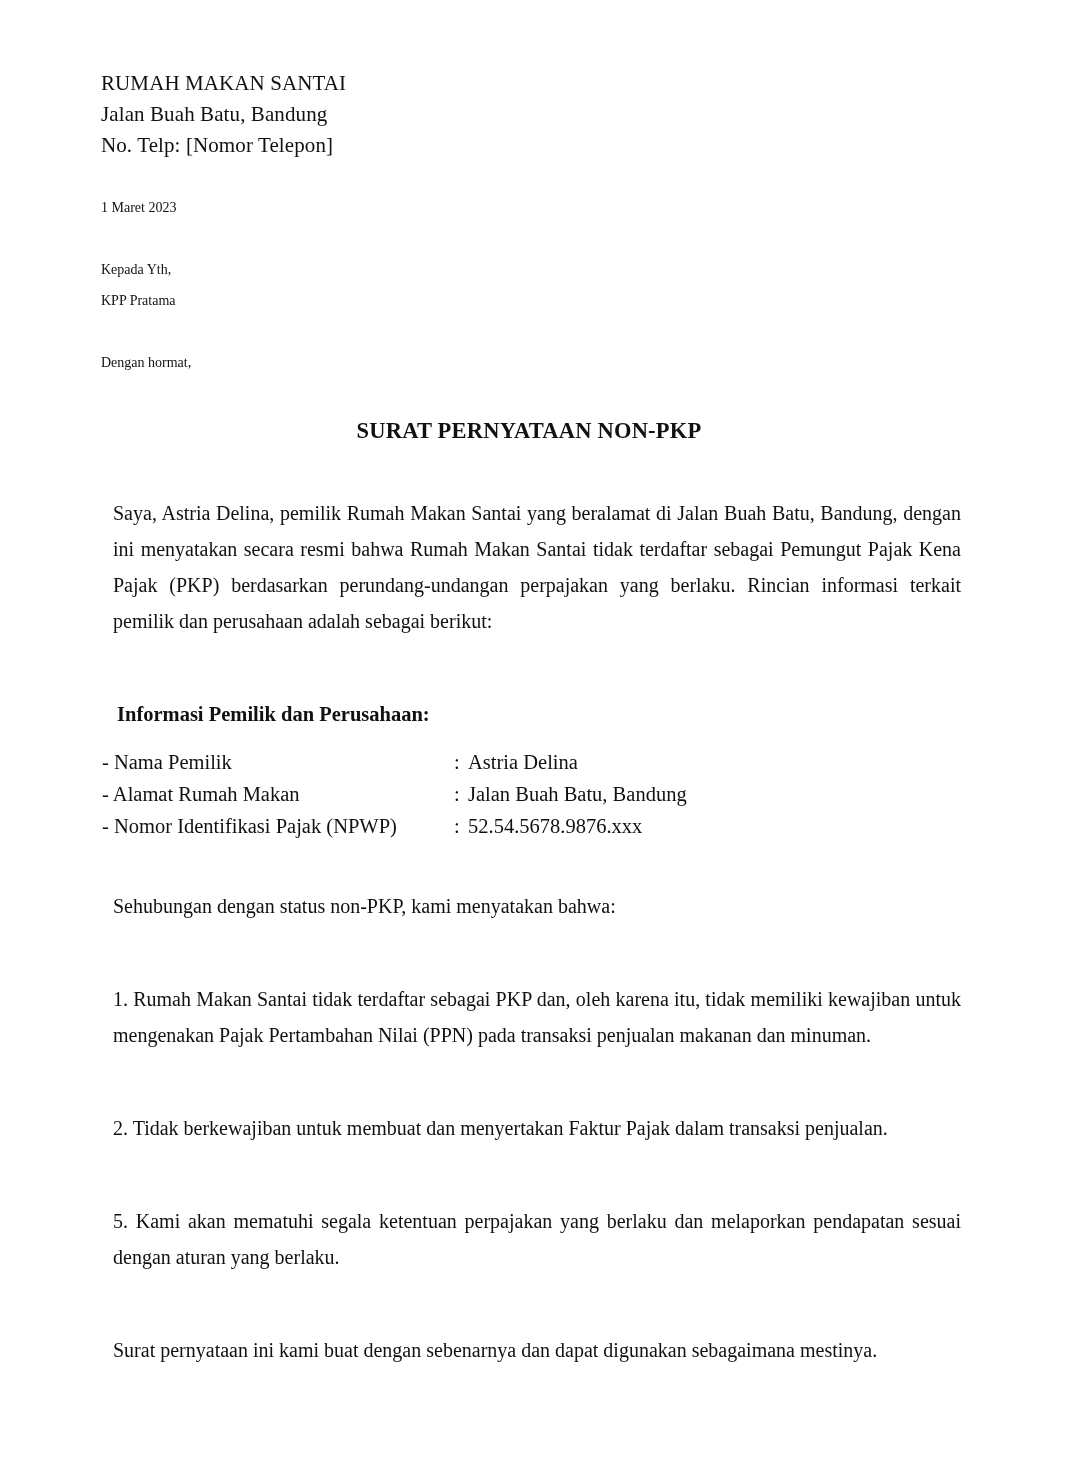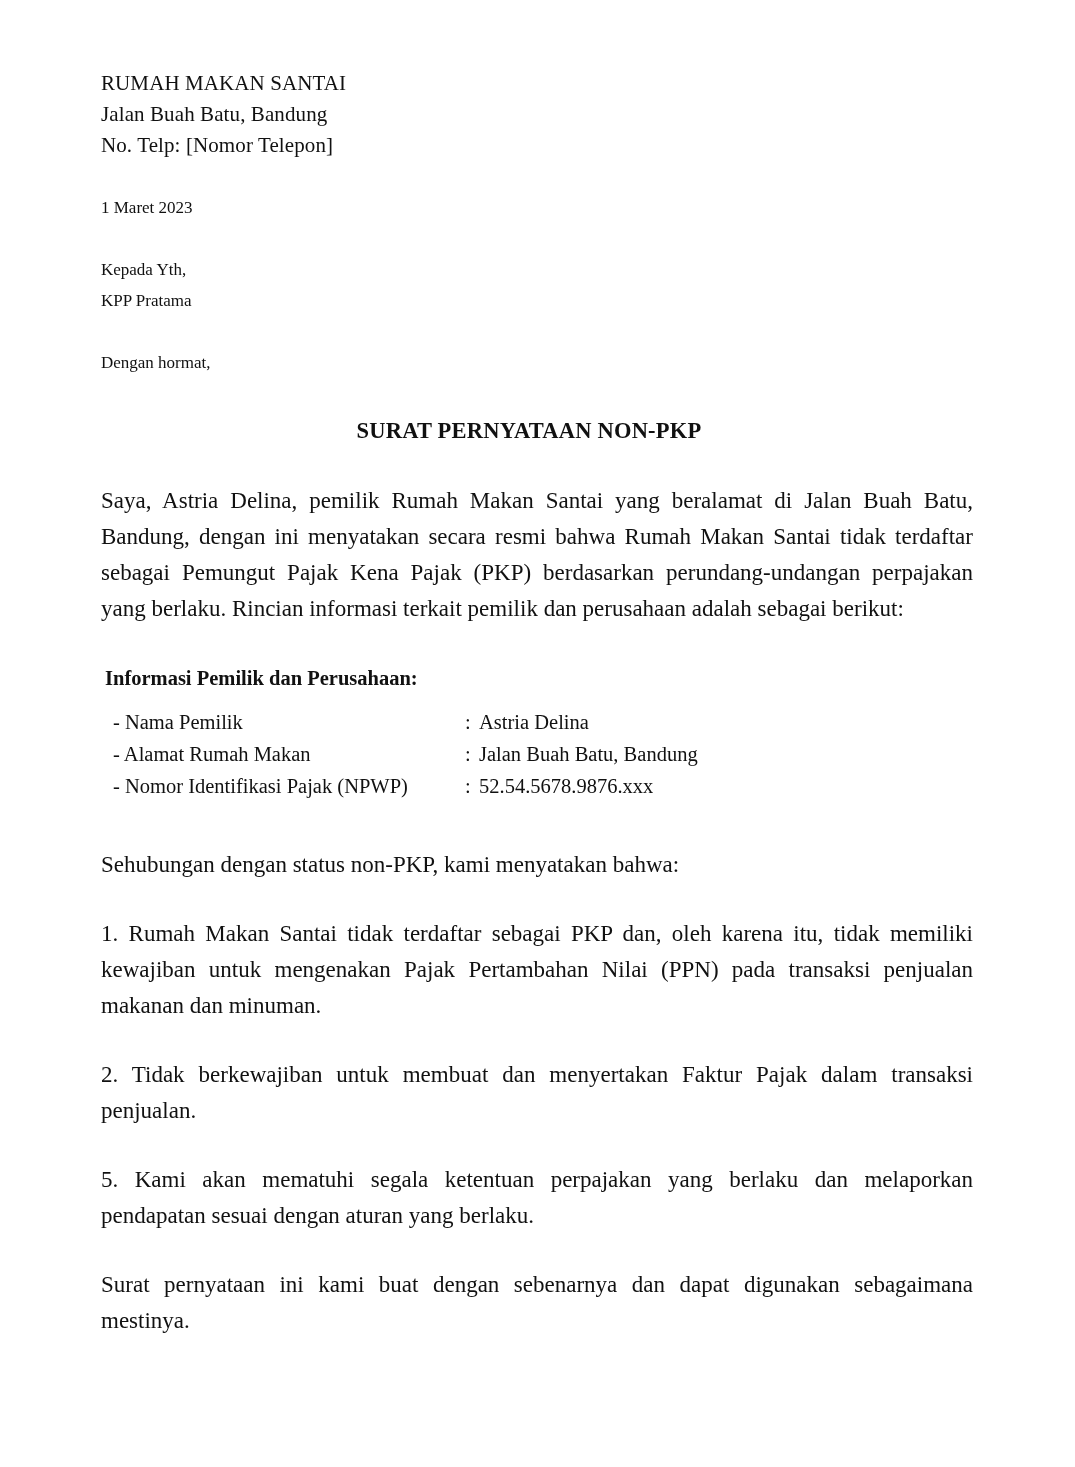--- a/index.html
+++ b/index.html
@@ -38,55 +38,55 @@
     line-height: 31px;
     letter-spacing: 0.1px;
   }
 
   .block-gap-sm { height: 31px; }
   .block-gap-md { height: 33px; }
 
   .date-line,
   .recipient .line,
   .salutation {
-    font-size: 17px;
+    font-size: 14px;
     line-height: 31px;
   }
 
   
   .doc-title {
     text-align: center;
     font-size: 22.5px;
     font-weight: bold;
     line-height: 31px;
     letter-spacing: 0.2px;
     margin: 4px;
     padding-right: 16px;
   }
 
   
   .para {
-    font-size: 23px;
+    font-size: 20px;
     line-height: 36px;
     text-align: justify;
     text-justify: inter-word;
-    margin: 0;
+    margin: 12px;
     hyphens: none;
   }
 
   
   .info-heading {
     font-size: 20.5px;
     font-weight: bold;
     line-height: 32px;
-    margin: 4px;
+    margin: 16px;
   }
   .info-table {
     border-collapse: collapse;
-    margin: 12px;
+    margin: 1px;
   }
   .info-table td {
     font-size: 20.5px;
     line-height: 32px;
     padding: 0;
     vertical-align: top;
     white-space: nowrap;
   }
   .info-table td.label {
     width: 346px;

